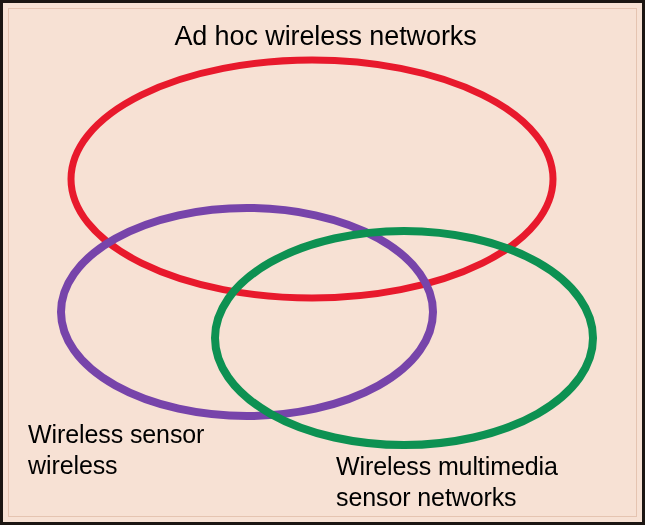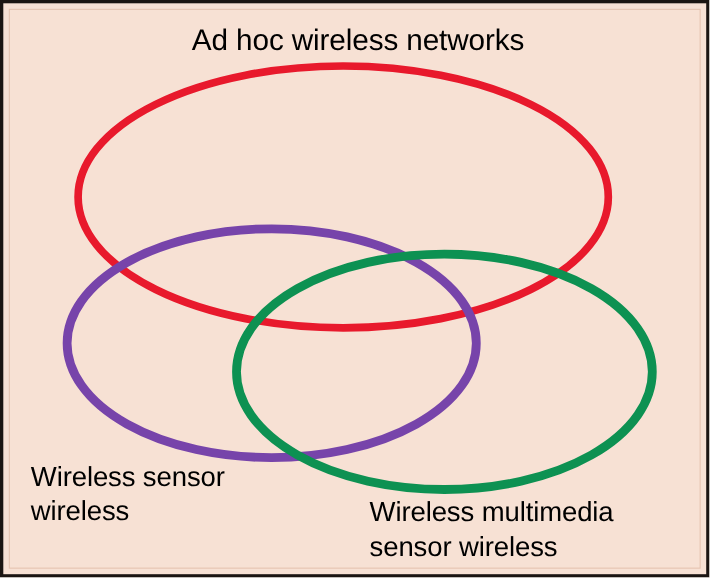--- a/index.html
+++ b/index.html
@@ -88,16 +88,16 @@
 
       <ellipse id="ellipse-wmsn" fill="none" cx="401" cy="335" rx="189" ry="107" stroke="#0d9152" stroke-width="8"></ellipse>
     </svg>
 
     <div class="label" id="title-label">Ad hoc wireless networks</div>
 
     <div class="label" id="wsn-label">Wireless sensor
 wireless</div>
 
     <div class="label" id="wmsn-label">Wireless multimedia
-sensor wireless</div>
+sensor networks</div>
 
   </div>
 </div>
 
 </body></html>

